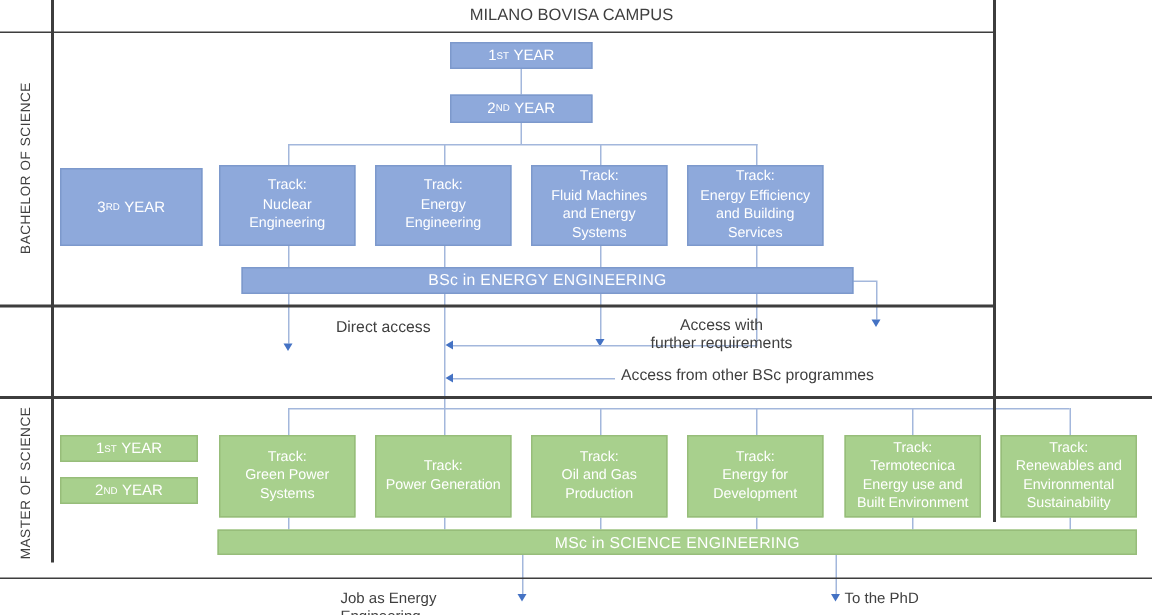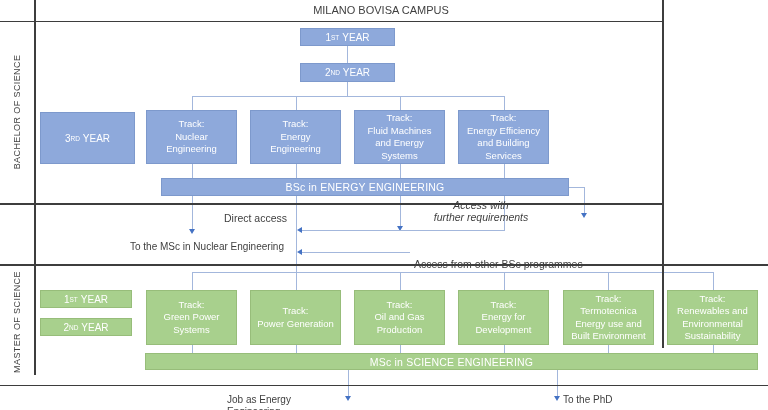--- a/index.html
+++ b/index.html
@@ -124,24 +124,23 @@
 and Energy
 Systems</div>
   <div class="bluebox track pre" style="left:458px;top:110px;width:91px;height:54px;">Track:
 Energy Efficiency
 and Building
 Services</div>
 
   <div class="bluebox bar" style="left:145px;top:178px;width:408px;height:18px;margin-left:16px;">BSc in ENERGY ENGINEERING</div>
 
   <div class="lbl" style="left:224px;top:213px;width:80px;font-size:10.5px;">Direct access</div>
-  <div class="lbl ctr" style="left:98px;top:241px;width:162px;">To the MSc in Nuclear Engineering</div>
-  <div class="lbl ctr pre" style="left:393px;top:200px;width:120px;font-size:10.5px;font-style:italic;">Access with
+  <div class="lbl ctr pre" style="left:393px;top:212px;width:120px;font-size:10.5px;">Access with
 further requirements</div>
-  <div class="lbl" style="left:414px;top:259px;width:170px;font-size:10.5px;">Access from other BSc programmes</div>
+  <div class="lbl" style="left:414px;top:245px;width:170px;font-size:10.5px;">Access from other BSc programmes</div>
 
   <div class="greenbox yr" style="left:40px;top:290px;width:92px;height:18px;">
     <span>1</span>
       <sup>ST</sup>
       <span class="w">YEAR</span>
   </div>
   <div class="greenbox yr" style="left:40px;top:318px;width:92px;height:18px;">
     <span>2</span>
       <sup>ND</sup>
       <span class="w">YEAR</span>

